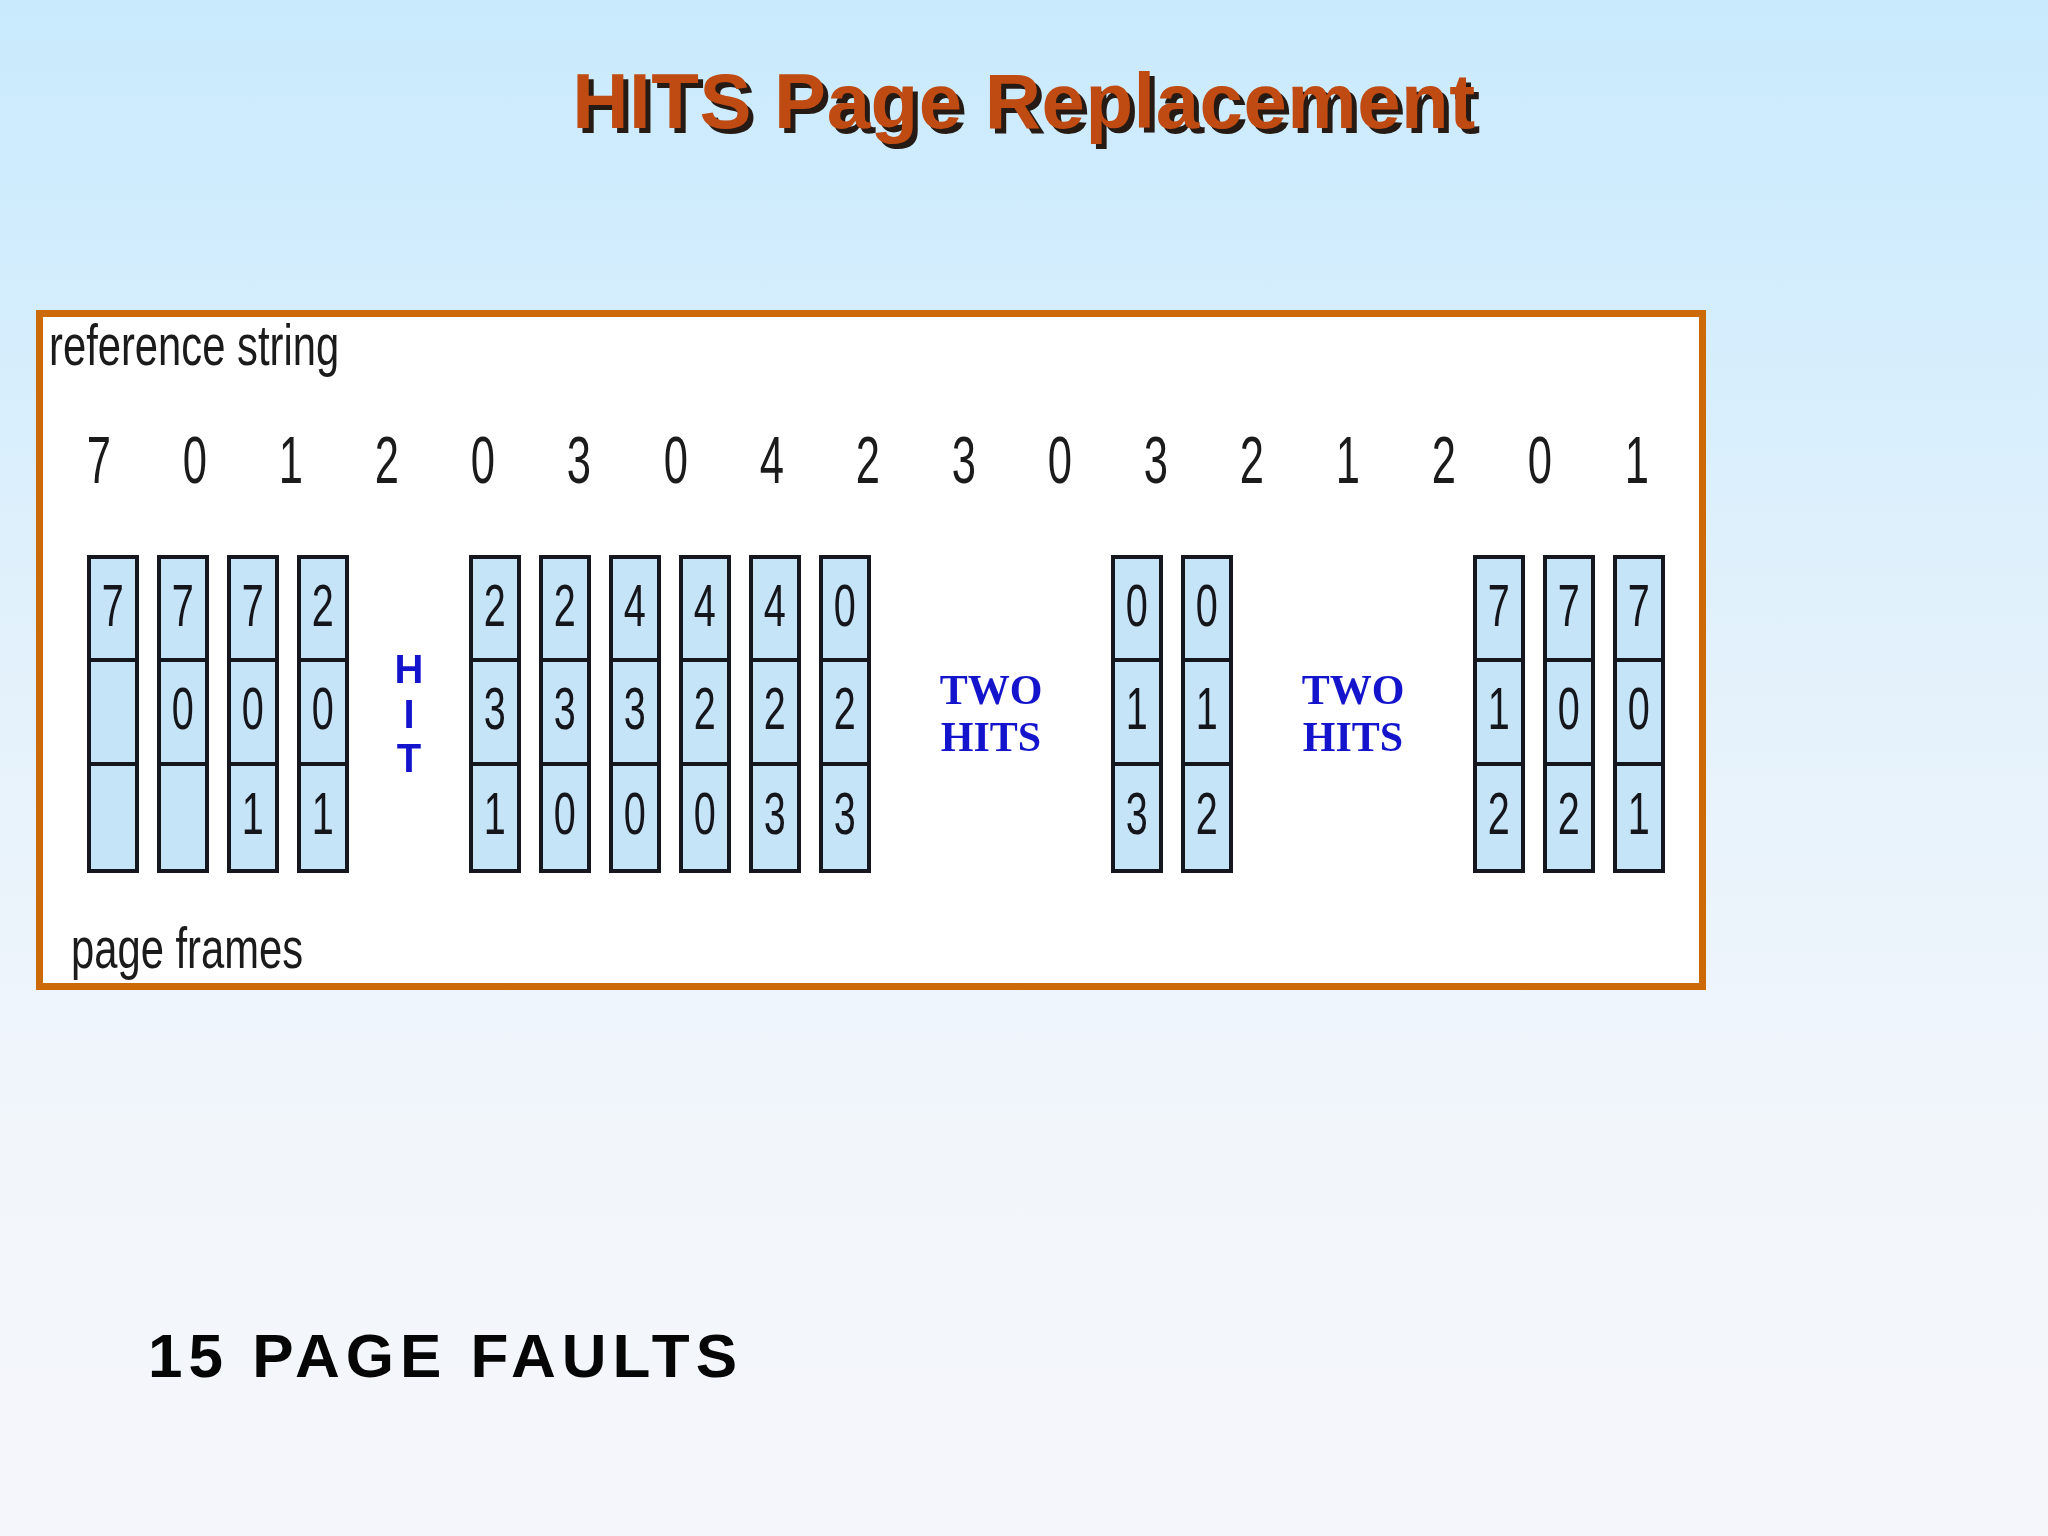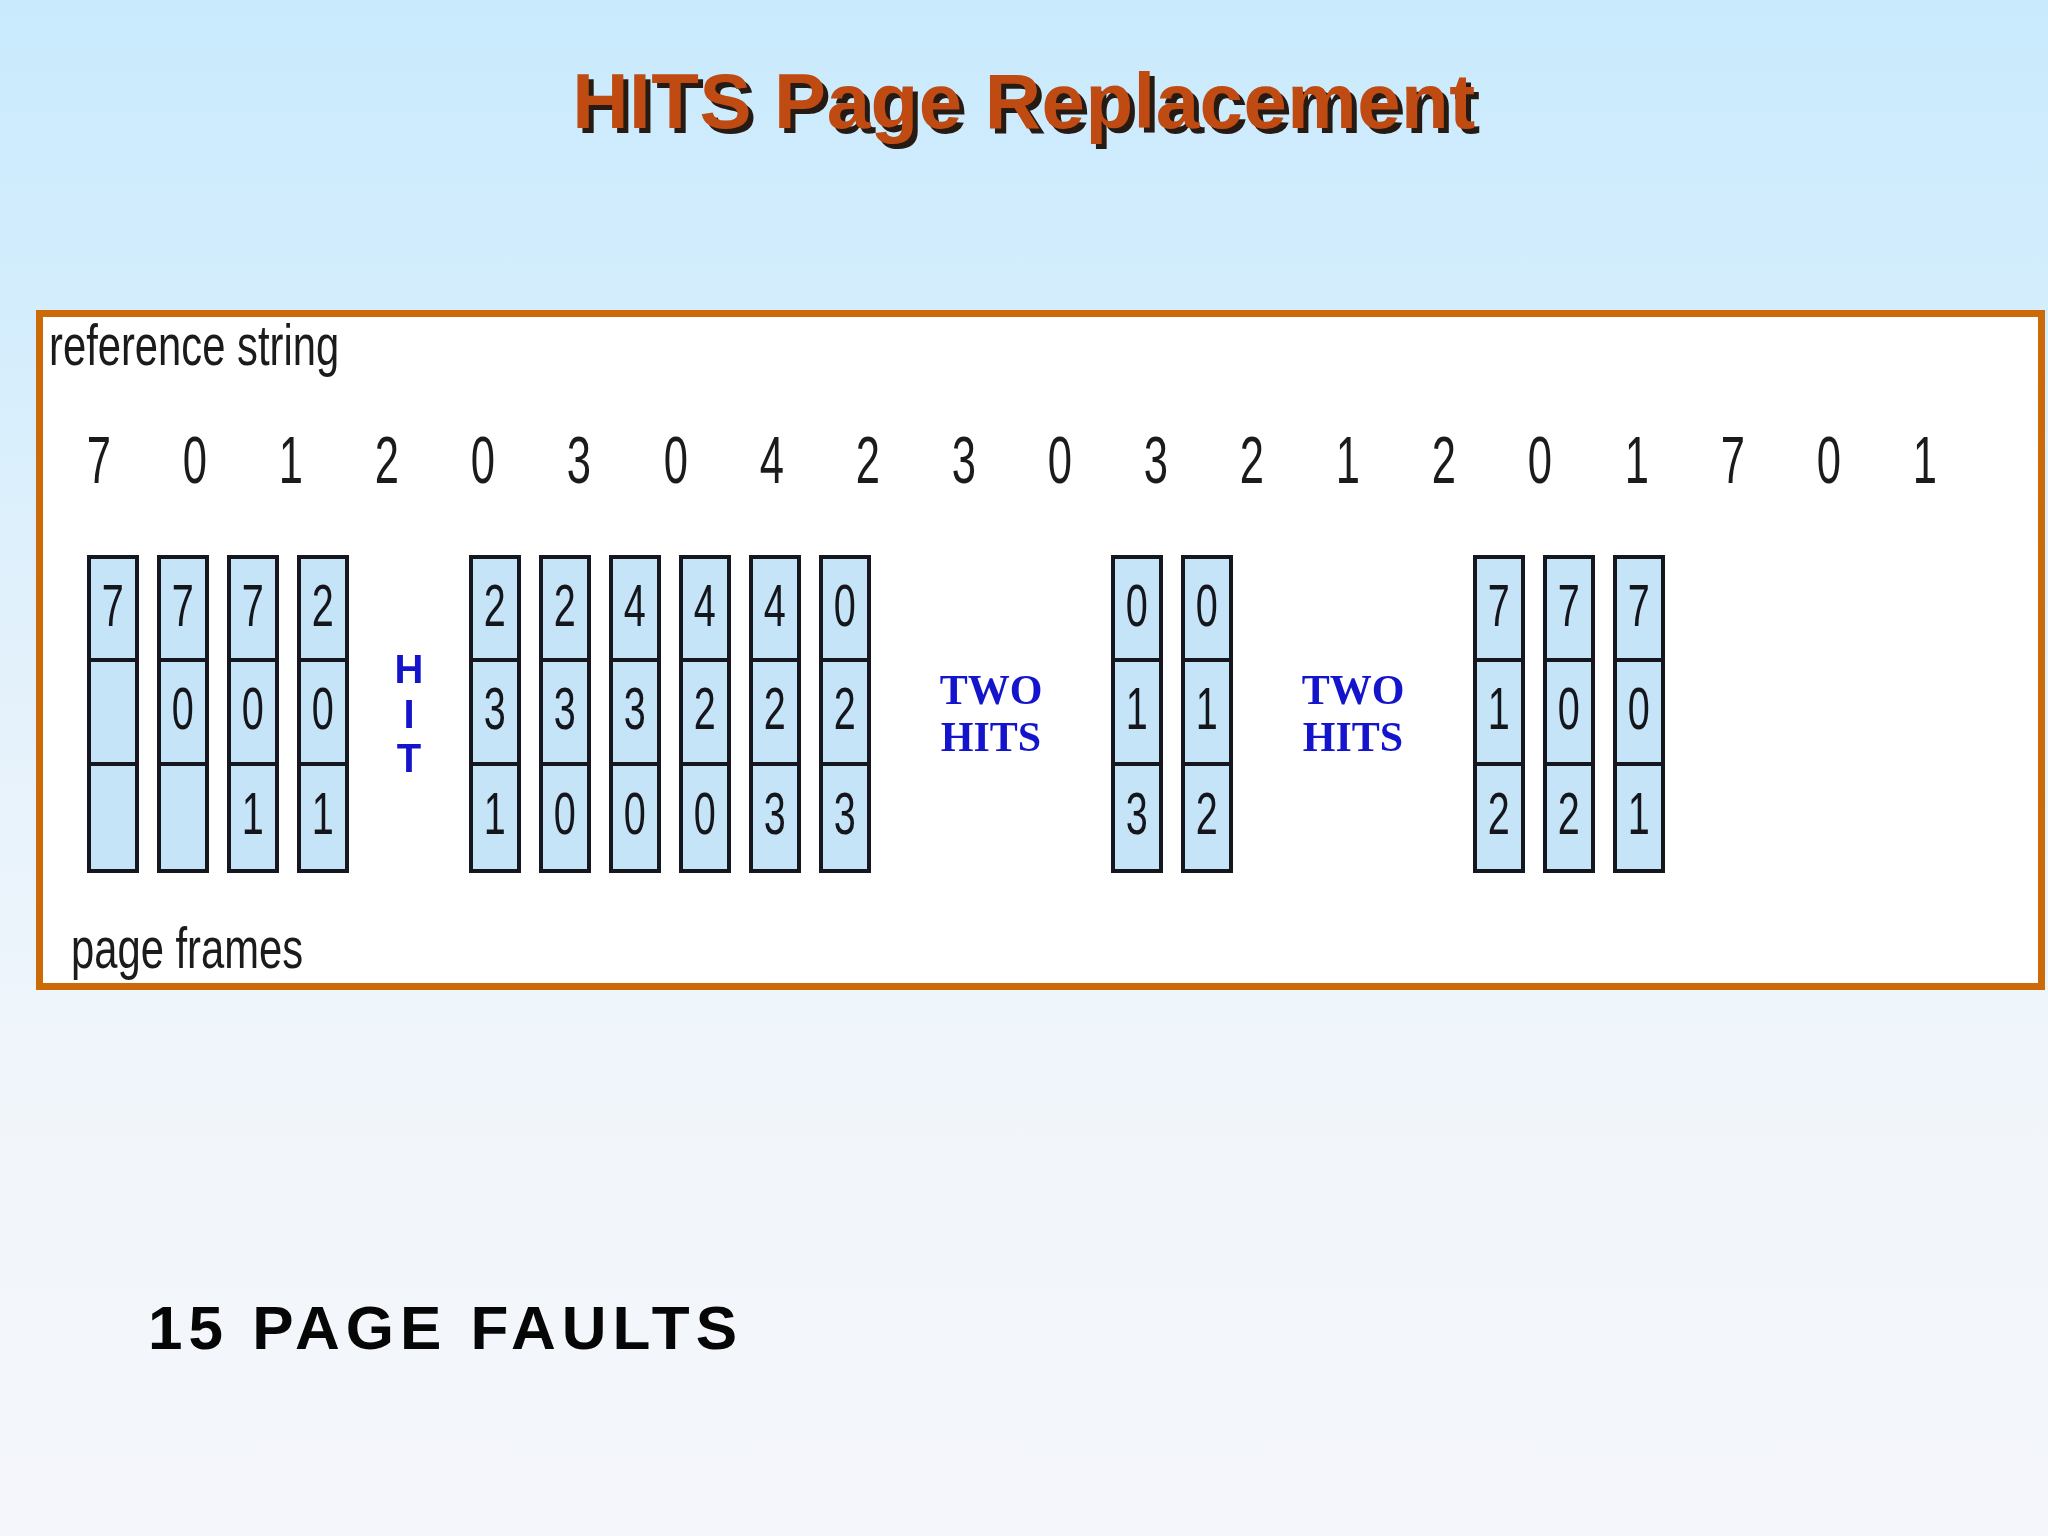--- a/index.html
+++ b/index.html
@@ -29,21 +29,21 @@
     color: #bf4a12;
     text-shadow: 5px 5px 0 #261a14;
     white-space: nowrap;
   }
 
   
   .diagram-box {
     position: absolute;
     left: 36px;
     top: 310px;
-    width: 2009px;
+    width: 1670px;
     height: 680px;
     background: #ffffff;
     border: 7px solid #cc6a08;
     box-sizing: border-box;
     overflow: hidden;
   }
 
   .label-ref-string {
     position: absolute;
     left: 6px;
@@ -154,21 +154,21 @@
     width: 240px;
     font-size: 42px;
     font-family: Liberation Serif, serif;
   }
   .annot-two .ln { display: block; }
 
   
   .page-faults {
     position: absolute;
     left: 148px;
-    top: 1292px;
+    top: 1320px;
     font-family: "Liberation Sans", sans-serif;
     font-weight: bold;
     font-size: 62px;
     letter-spacing: 6px;
     color: #060606;
     white-space: nowrap;
   }
 </style>
 </head>
 <body>

